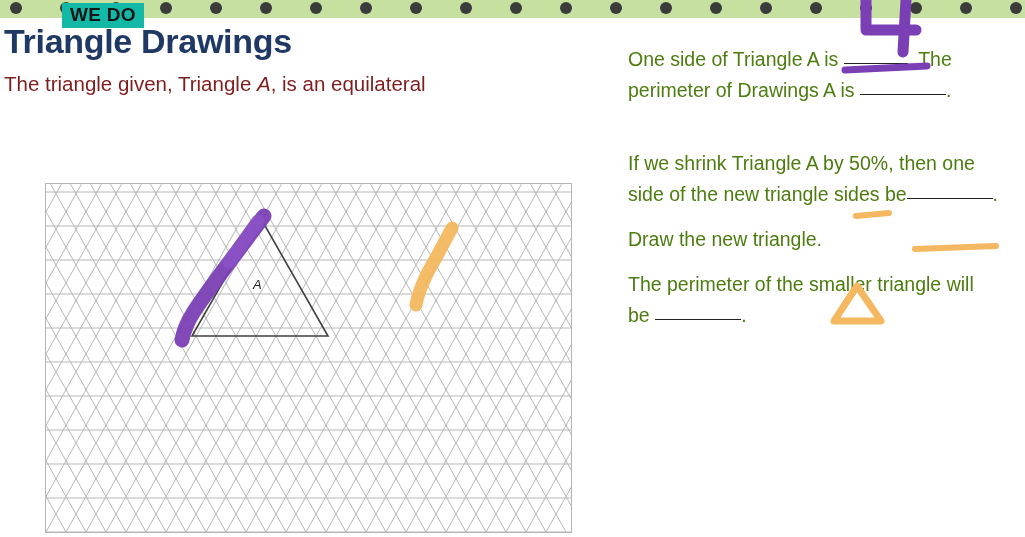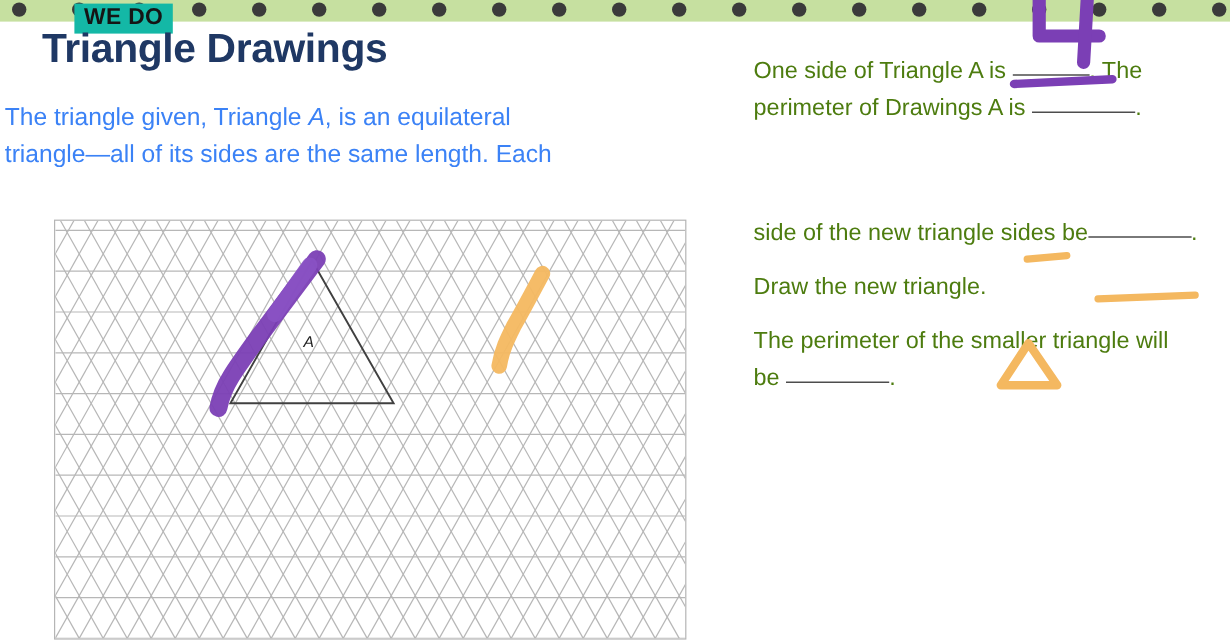--- a/index.html
+++ b/index.html
@@ -49,32 +49,31 @@
 
   
   .page-title {
     position: absolute;
     left: 4px;
     top: 22px;
     font-size: 34px;
     font-weight: bold;
     color: #1f3864;
     letter-spacing: -0.3px;
-    margin-left: 31px;
   }
 
   
   .left-text {
     position: absolute;
     left: 4px;
-    top: 82px;
+    top: 68px;
     width: 560px;
     font-size: 20.5px;
     line-height: 31px;
-    color: #3b82f6;
+    color: #7f1d1d;
   }
   .left-text em {
     font-style: italic;
   }
 
   
   .grid-panel {
     position: absolute;
     left: 45px;
     top: 183px;
@@ -151,21 +150,21 @@
     <div class="dot" style="left: 960px; background: rgb(59, 59, 59);"></div>
     <div class="dot" style="left: 1010px; background: rgb(59, 59, 59);"></div>
   </div>
 
 <div class="we-do">WE DO</div>
 
 <div class="page-title">Triangle Drawings</div>
 
 <div class="left-text">
   <span>The triangle given, Triangle </span><em>A</em><span>, is an equilateral</span><br>
-  <span>triangle—all of its sides are the same length. Each</span><br>
+  <br>
 </div>
 
 <div class="grid-panel">
   <svg width="525" height="348" viewBox="0 0 525 348">
     <g stroke="#b7b7b7" stroke-width="1" fill="none">
 
       <line x1="0" y1="8" x2="525" y2="8"></line>
       <line x1="0" y1="42" x2="525" y2="42"></line>
       <line x1="0" y1="76" x2="525" y2="76"></line>
       <line x1="0" y1="110" x2="525" y2="110"></line>
@@ -260,21 +259,21 @@
   <div class="right-block">
     <span>One side of Triangle A is</span>
     <span class="blank-short"></span><span>. The</span><br>
     <span>perimeter of Drawings A is</span>
     <span class="blank-med"></span><span>.</span>
   </div>
 
   <div class="gap1"></div>
 
   <div class="right-block">
-    <br>
+    <span>If we shrink Triangle A by 50%, then one</span><br>
     <span>side of the new triangle sides be</span><span class="blank-med"></span><span>.</span>
   </div>
 
   <div class="gap2"></div>
 
   <div class="right-block">
     <span>Draw the new triangle.</span>
   </div>
 
   <div class="gap3"></div>

